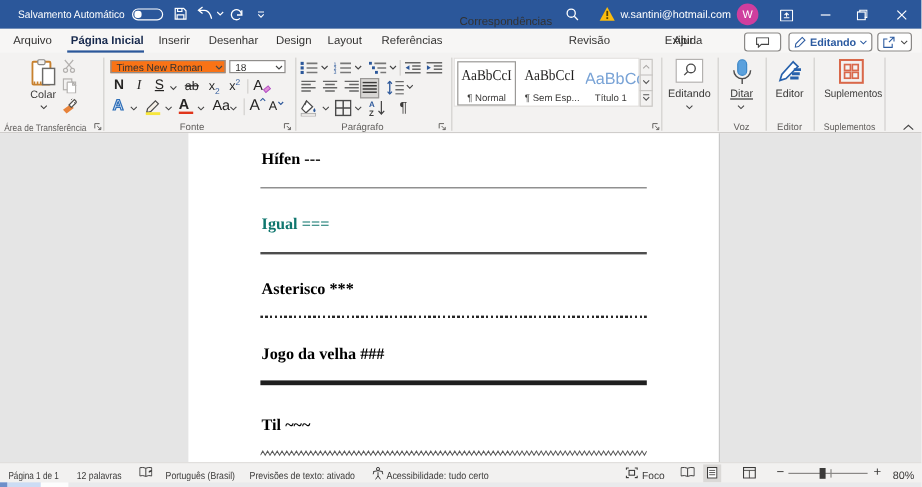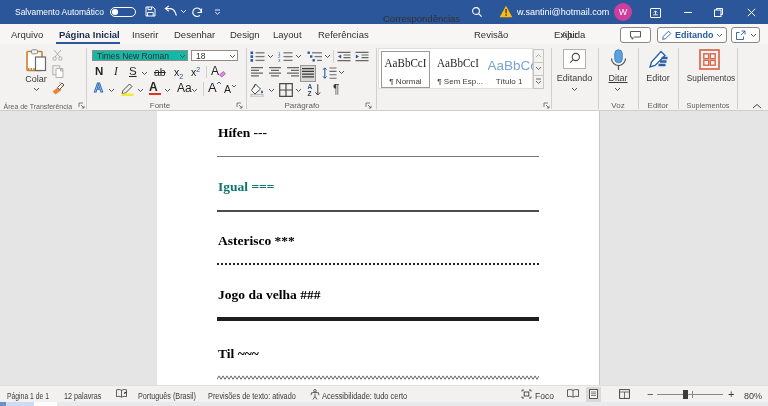--- a/index.html
+++ b/index.html
@@ -165,21 +165,21 @@
 <rect x="0.8" y="0.8" width="7" height="9" fill="#f3f2f1" stroke="#b3b1af" stroke-width="1"></rect>
 <path d="M4 3.5 h7 v9 h-7 v-9 M8.5 3.5 l2.5 2.5 h-2.5 z" fill="#fff" stroke="#b3b1af" stroke-width="1"></path>
 </svg>
 
 <svg class="abs" style="left:52px;top:82px;" width="12" height="13" viewBox="0 0 12 13">
 <path d="M0.5 9.5 l6 -4.5 3 3 -6 4.5 z" fill="#e8833a"></path>
 <path d="M5.5 5.5 l4.5 -4.5 2 2 -4.5 4.5 z" fill="#fff" stroke="#55524e" stroke-width="1"></path>
 <path d="M7.3 1.2 l1 -1 M9.8 3.7 l1 -1" stroke="#55524e" stroke-width="0.8"></path>
 </svg>
 
-<div class="abs" style="left:92px;top:49.5px;width:96px;height:11.5px;background:#14b8a6;border:1px solid #8f8d8b;font-size:8.5px;color:#323130;line-height:10px;padding-left:4px;">Times New Roman</div>
+<div class="abs" style="left:92px;top:49.5px;width:96px;height:11.5px;background:#f97316;border:1px solid #8f8d8b;font-size:8.5px;color:#323130;line-height:10px;padding-left:4px;">Times New Roman</div>
 <svg class="abs" style="left:179px;top:54px;" width="7" height="5" viewBox="0 0 7 5">
       <path d="M1 1 l2.5 2.5 L6 1" fill="none" stroke="#444" stroke-width="0.9"></path>
     </svg>
 <div class="abs" style="left:191px;top:49.5px;width:47px;height:11.5px;background:#fff;border:1px solid #8f8d8b;font-size:8.5px;color:#323130;line-height:10px;padding-left:4px;">18</div>
 <svg class="abs" style="left:229px;top:54px;" width="7" height="5" viewBox="0 0 7 5">
       <path d="M1 1 l2.5 2.5 L6 1" fill="none" stroke="#444" stroke-width="0.9"></path>
     </svg>
 
 <div class="abs" style="left:95px;top:65px;font-size:11.5px;font-weight:bold;color:#252423;">N</div>
 <div class="abs" style="left:114px;top:65px;font-size:11.5px;font-style:italic;font-family:'Liberation Serif',serif;color:#252423;">I</div>

